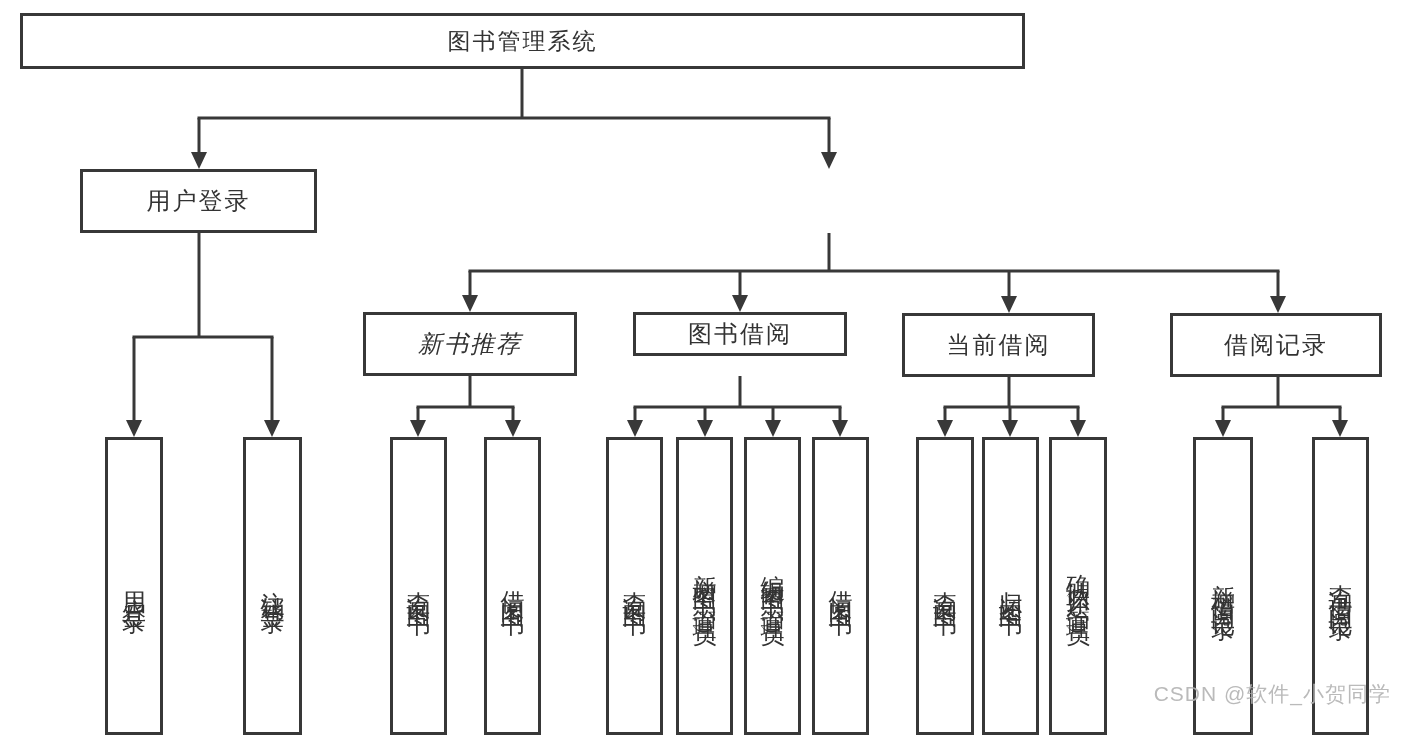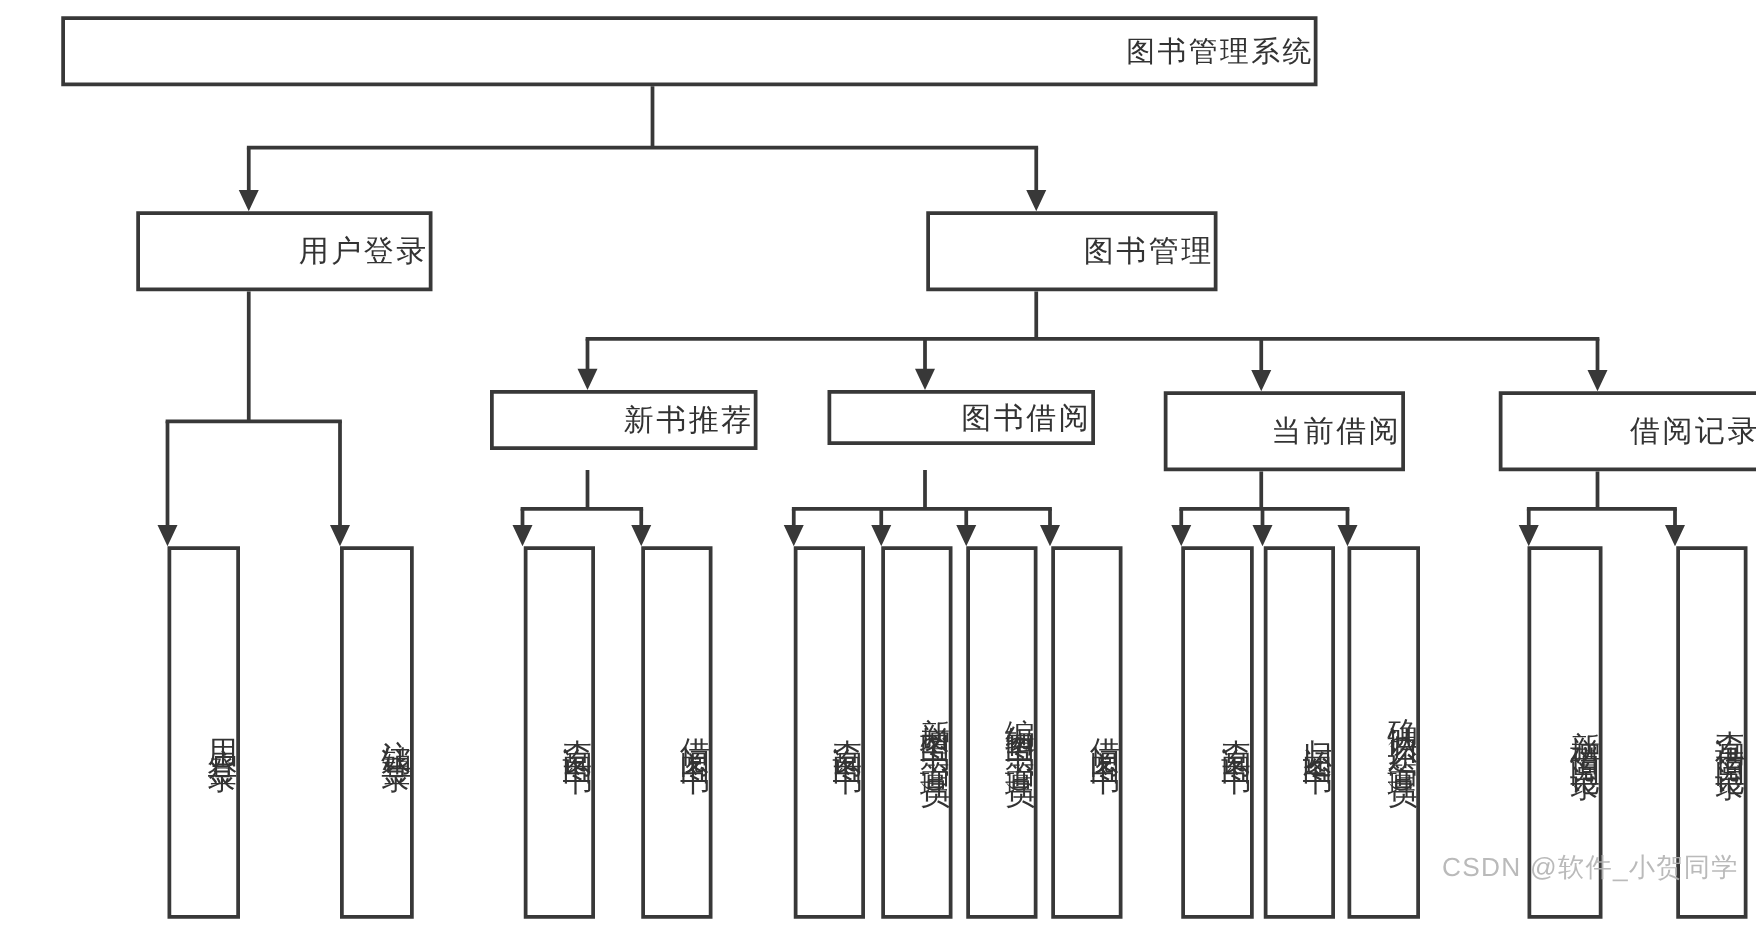--- a/index.html
+++ b/index.html
@@ -17,24 +17,23 @@
     width: 1405px; height: 747px;
     z-index: 1;
   }
   .box {
     position: absolute;
     box-sizing: border-box;
     border: 3px solid var(--line, #383838);
     background: #ffffff;
     display: flex;
     align-items: center;
-    justify-content: flex-end;
+    justify-content: center;
     z-index: 2;
     color: var(--text, #333333);
-    margin-left: 29px;
   }
   .hbox span {
     font-size: 24px;
     letter-spacing: 2px;
     white-space: nowrap;
   }
   .root span { font-size: 23px; }
   .vbox span {
     writing-mode: vertical-rl;
     text-orientation: mixed;
@@ -117,25 +116,22 @@
       M1332 420 L1348 420 L1340 437 Z"></path>
   </svg>
 
   <div class="box hbox root" style="left:20px; top:13px; width:1005px; height:56px;">
     <span>图书管理系统</span>
   </div>
 
   <div class="box hbox" style="left:80px; top:169px; width:237px; height:64px;">
     <span>用户登录</span>
   </div>
-  <div class="box hbox" style="left:712px; top:169px; width:233px; height:64px;">
-    <span>图书管理</span>
-  </div>
 
-  <div class="box hbox" style="left:363px; top:312px; width:214px; height:48px;">
+  <div class="box hbox" style="left:363px; top:312px; width:214px; height:64px;font-style:italic;">
     <span>新书推荐</span>
   </div>
   <div class="box hbox" style="left:633px; top:312px; width:214px; height:44px;">
     <span>图书借阅</span>
   </div>
   <div class="box hbox" style="left:902px; top:313px; width:193px; height:64px;">
     <span>当前借阅</span>
   </div>
   <div class="box hbox" style="left:1170px; top:313px; width:212px; height:64px;">
     <span>借阅记录</span>

